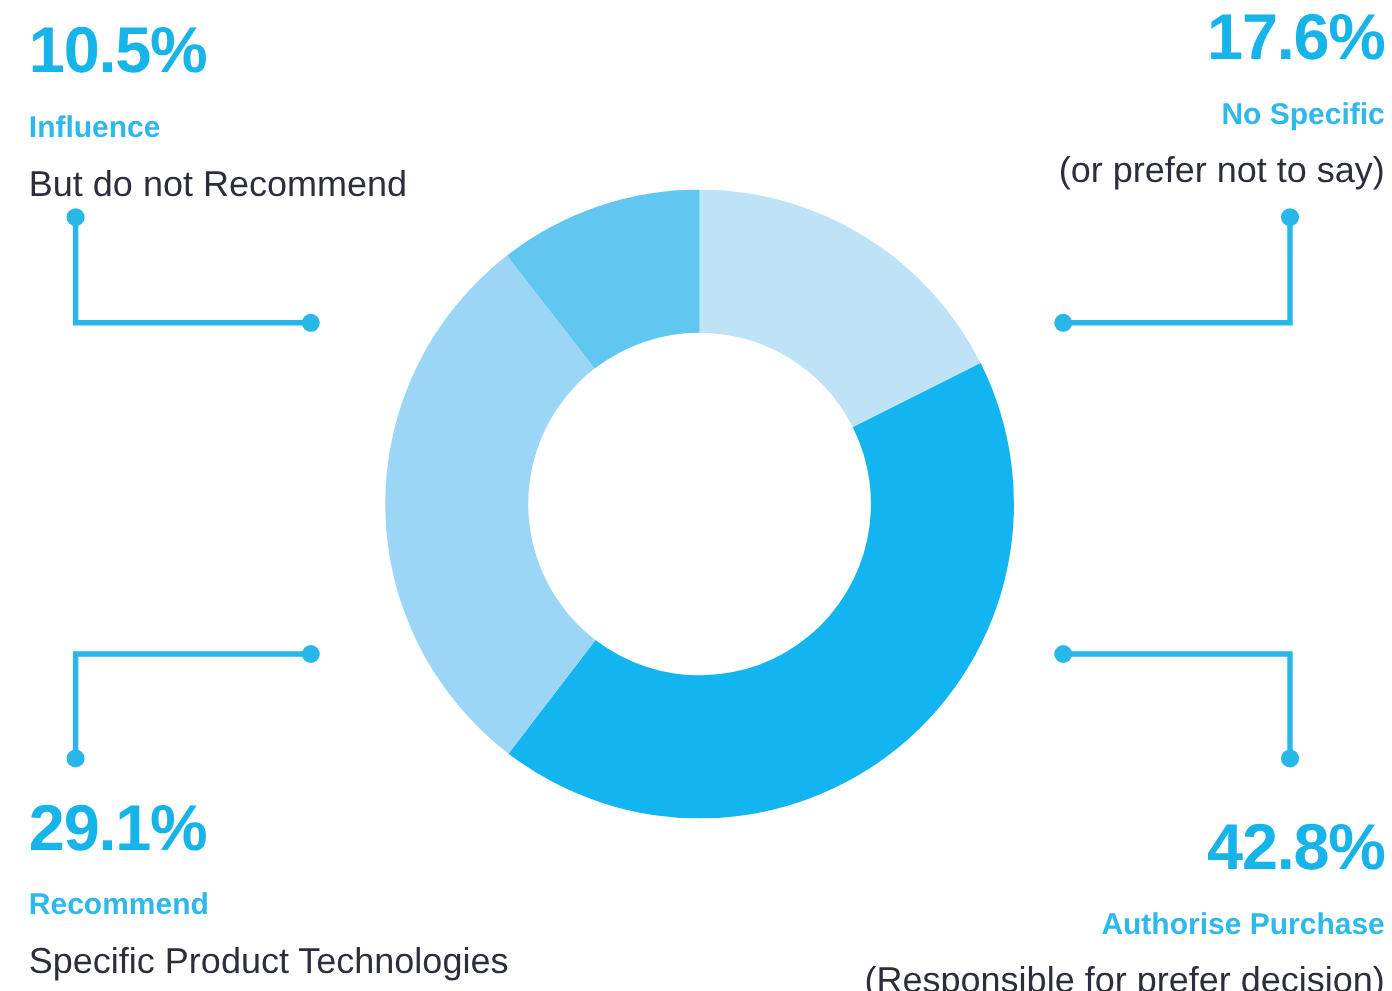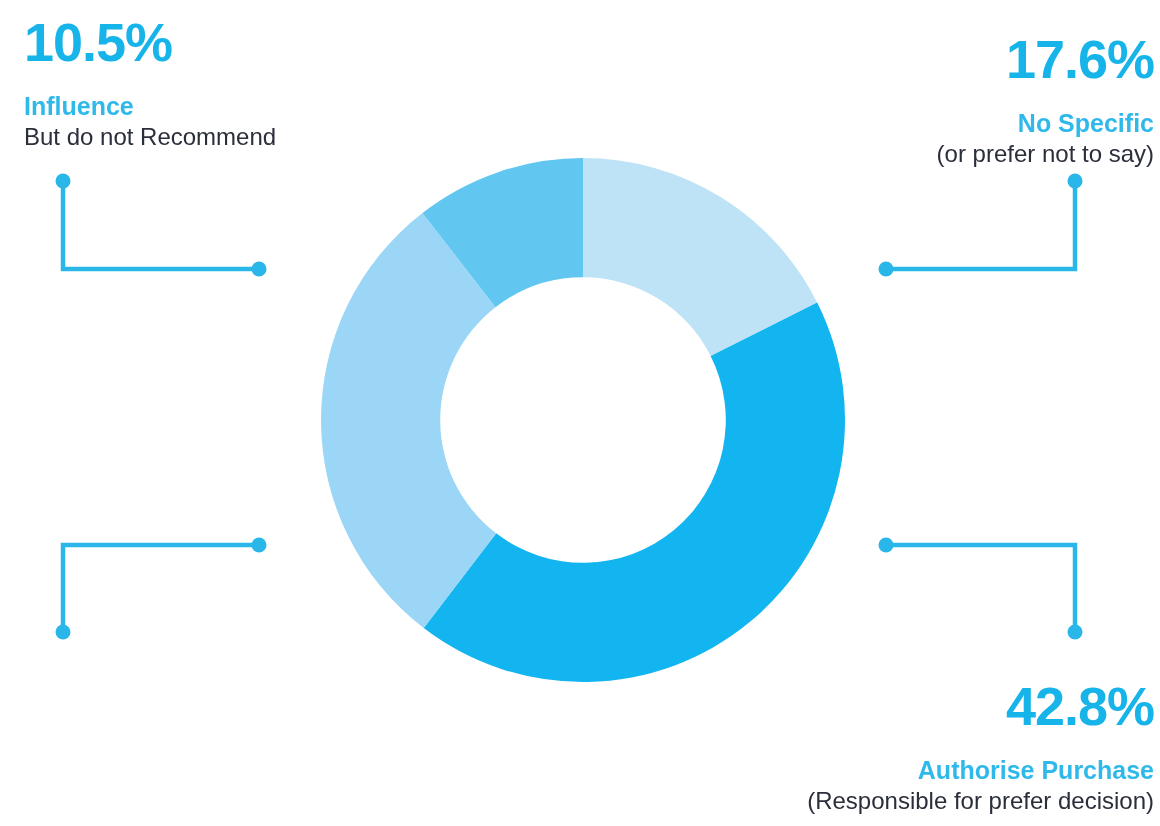--- a/index.html
+++ b/index.html
@@ -42,30 +42,30 @@
     display: block;
     font-size: 25px;
     font-weight: bold;
     color: #2fb9ea;
     line-height: 1.18;
     margin-top: 22px;
     white-space: nowrap;
   }
   .desc {
     display: block;
-    font-size: 24px;
+    font-size: 30px;
     font-weight: normal;
     color: #2b2e3b;
     line-height: 1.2;
-    margin-top: 1px;
+    margin-top: 14px;
     white-space: nowrap;
   }
 
   .lbl-top-left     { left: 24px;  top: 14px;  }
-  .lbl-top-right    { right: 18px; top: 31px;  }
+  .lbl-top-right    { right: 18px; top: 3px;  }
   .lbl-bottom-left  { left: 24px;  top: 662px; }
   .lbl-bottom-right { right: 18px; top: 678px; }
 
   
   .connectors {
     position: absolute;
     left: 0;
     top: 0;
     width: 1160px;
     height: 826px;
@@ -126,20 +126,25 @@
     <span class="cat">Influence</span>
     <span class="desc">But do not Recommend</span>
   </div>
 
   <div class="label-block align-right lbl-top-right">
     <span class="pct">17.6%</span>
     <span class="cat">No Specific</span>
     <span class="desc">(or prefer not to say)</span>
   </div>
 
+  <div class="label-block align-left lbl-bottom-left">
+    <span class="pct">29.1%</span>
+    <span class="cat">Recommend</span>
+    <span class="desc">Specific Product Technologies</span>
+  </div>
 
   <div class="label-block align-right lbl-bottom-right">
     <span class="pct">42.8%</span>
     <span class="cat">Authorise Purchase</span>
     <span class="desc">(Responsible for prefer decision)</span>
   </div>
 
 </div>
 
 </body></html>

